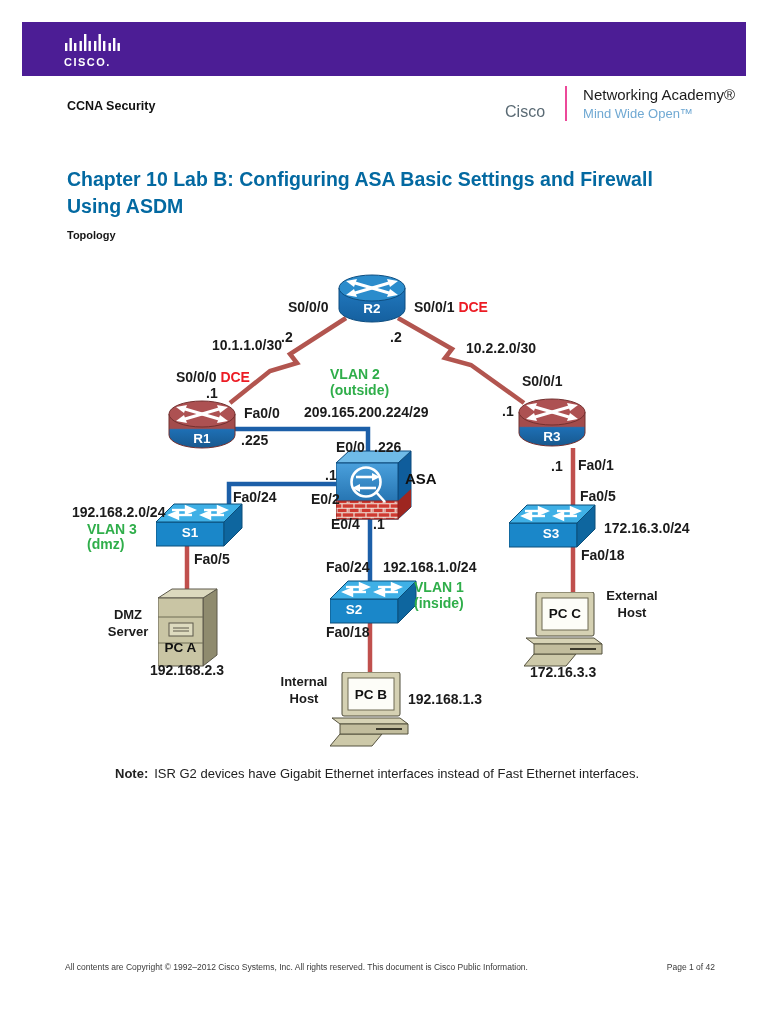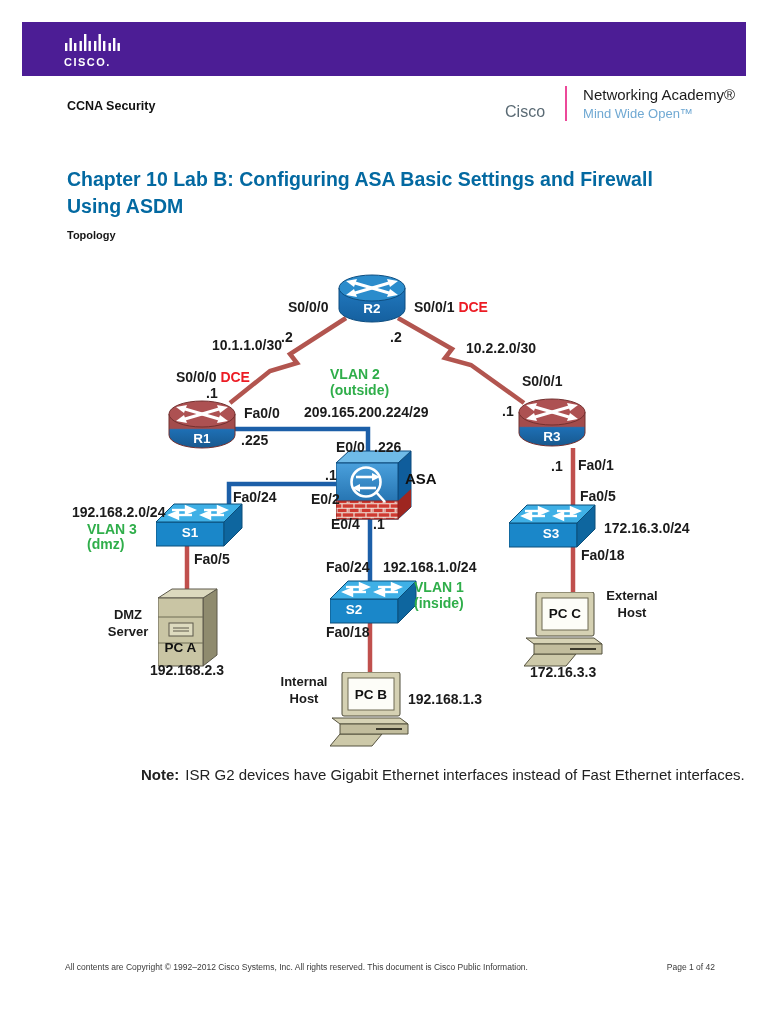--- a/index.html
+++ b/index.html
@@ -11,21 +11,21 @@
   .cisco-word{color:#fff;font-weight:bold;font-size:11px;letter-spacing:1.5px;margin-top:1px;}
   .docline{position:absolute;left:67px;top:99px;font-size:12.5px;font-weight:bold;color:#111;}
   .brand{position:absolute;right:33px;top:86px;display:flex;align-items:flex-end;gap:13px;}
   .brand-cisco{font-size:16px;color:#5a6a74;margin-right:7px;padding-top:3px;}
   .brand-col{border-left:2px solid #ec4899;padding-left:16px;}
   .brand-academy{font-size:15px;color:#1c1c1c;}
   .brand-tag{font-size:13px;color:#70a9d3;margin-top:3px;}
   
   .title{position:absolute;left:67px;top:166px;font-size:19.5px;font-weight:bold;color:#0369a1;line-height:27px;}
   .sechead{position:absolute;left:67px;top:229px;font-size:11px;font-weight:bold;color:#161616;}
-  .note{position:absolute;left:115px;top:766px;font-size:15px;color:#222;margin-left:26px;}
+  .note{position:absolute;left:115px;top:766px;font-size:13px;color:#222;}
   .note b{margin-right:6px;}
   .footer{position:absolute;left:65px;top:962px;font-size:8.5px;color:#3a3a3a;}
   .pageno{position:absolute;right:53px;top:962px;font-size:8.5px;color:#3a3a3a;}
   
   .lbl{position:absolute;font-size:14px;font-weight:bold;color:#1b1b1b;white-space:nowrap;}
   .green{color:#2fae4a;}
   .red{color:#ec1c24;}
   .ctr{}
   .biglbl{position:absolute;font-size:13px;font-weight:bold;color:#1b1b1b;text-align:center;line-height:17px;white-space:nowrap;}
   .devlbl{position:absolute;font-size:13.5px;font-weight:bold;color:#ffffff;text-align:center;white-space:nowrap;}

